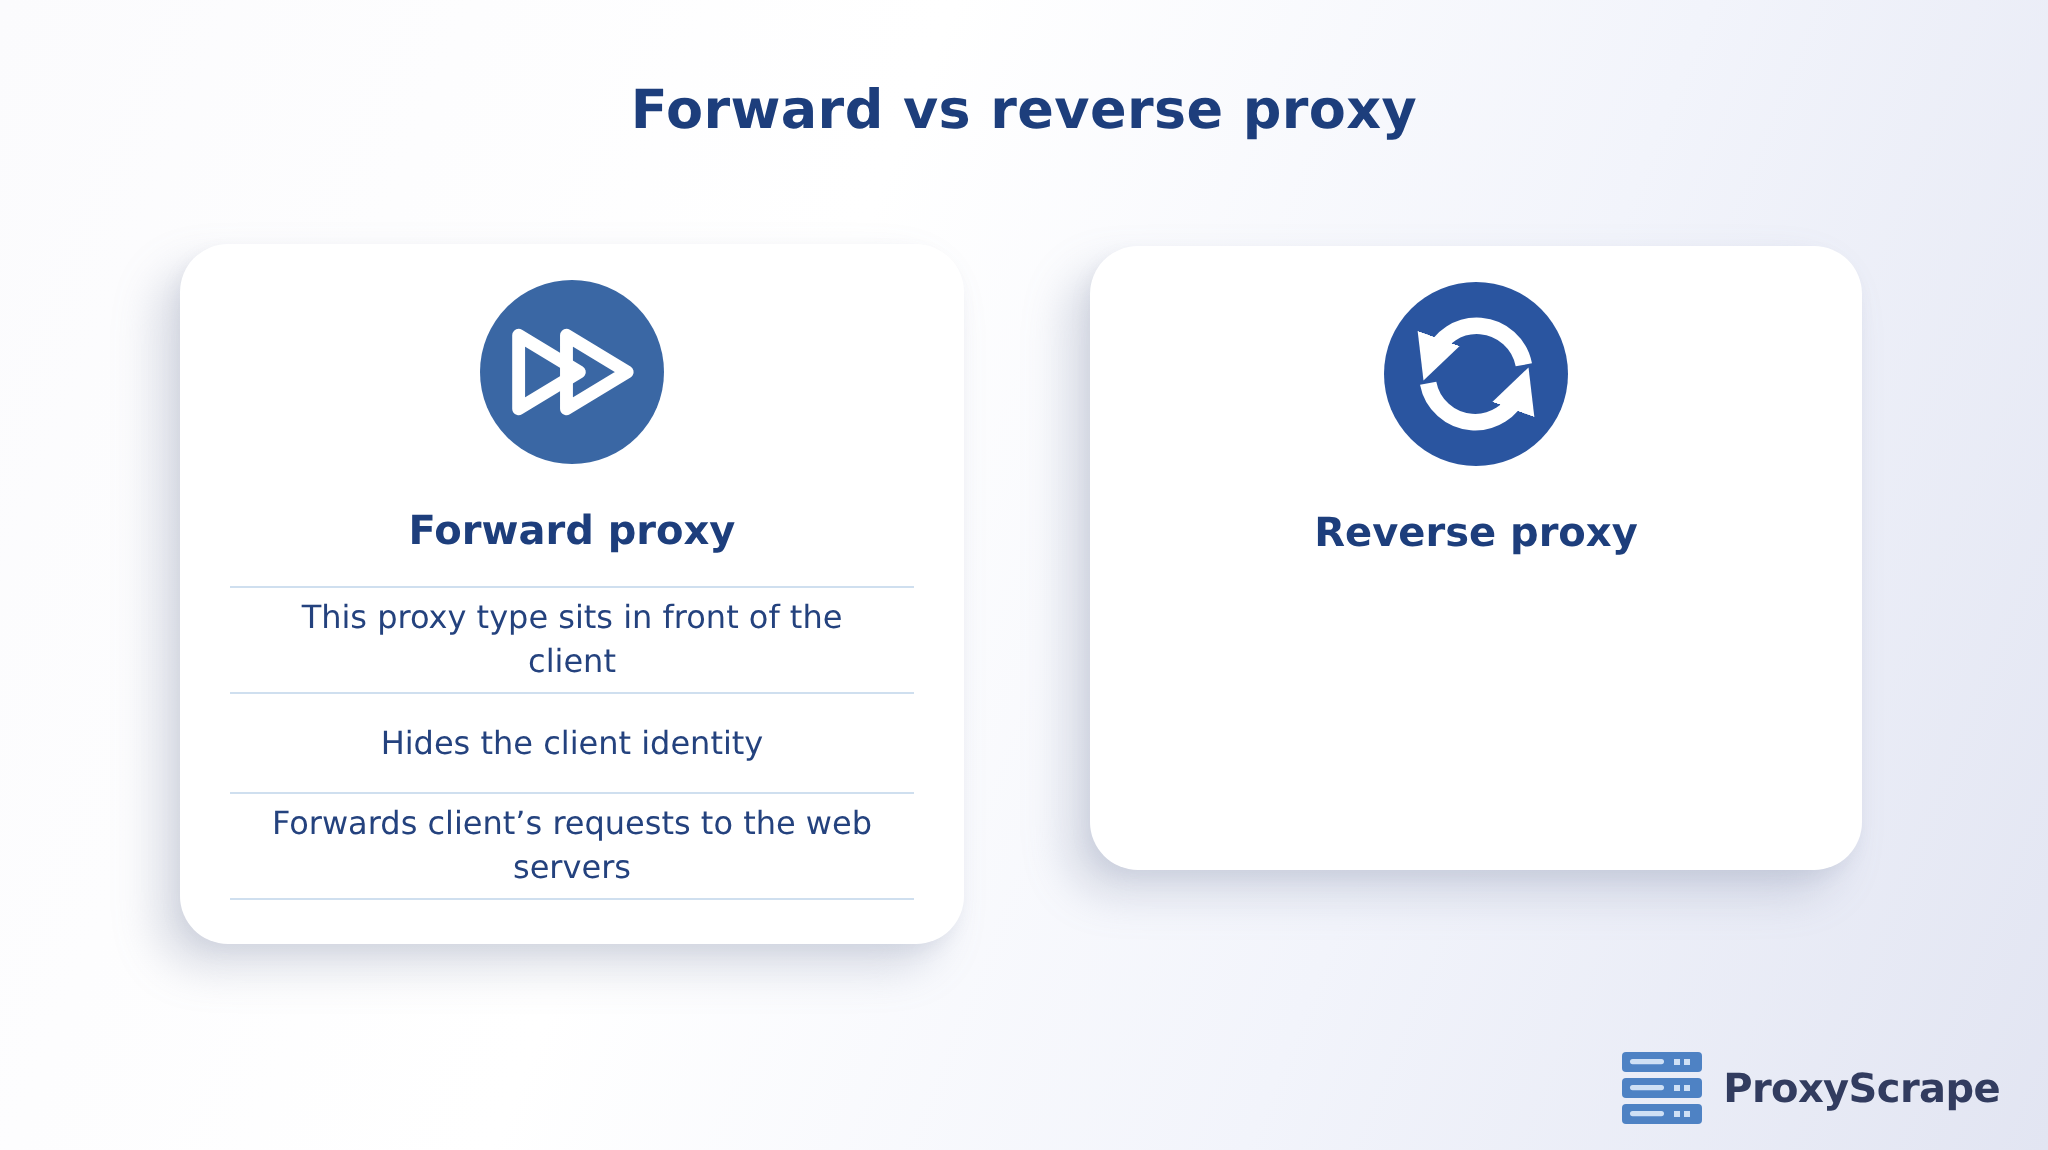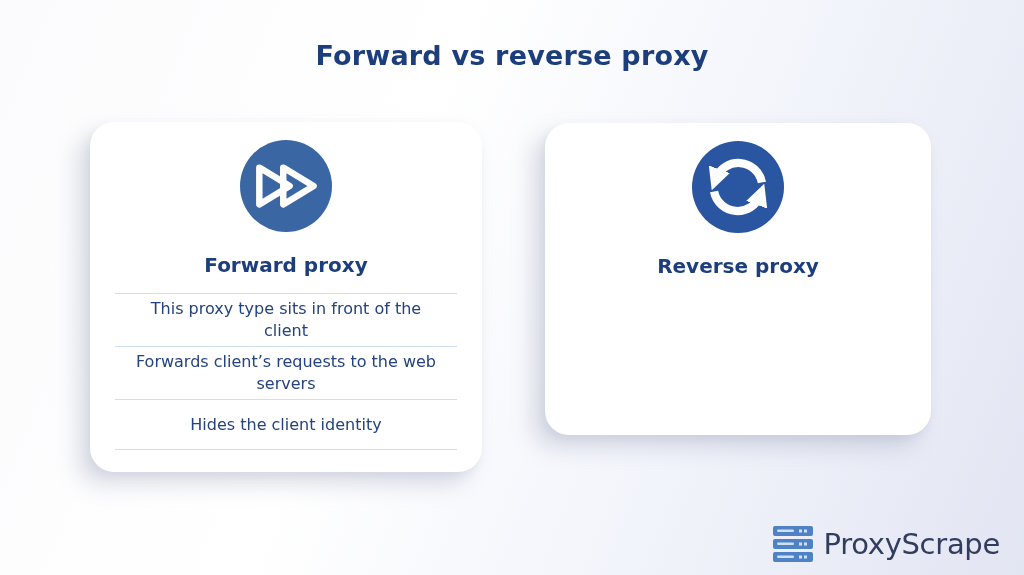--- a/index.html
+++ b/index.html
@@ -73,22 +73,22 @@
   .row-text { max-width: 330px; }
   .logo {
     position: absolute;
     right: 24px; bottom: 12px;
     display: flex;
     align-items: center;
     gap: 8px;
   }
   .logo-icon svg { display: block; }
   .logo-text {
-    font-size: 29px;
-    font-weight: normal;
+    font-size: 20px;
+    font-weight: bold;
     color: #323c5f;
     letter-spacing: -0.3px;
   }
 </style>
 </head>
 <body>
 
 <div class="stage">
 
   <h1 class="page-title">Forward vs reverse proxy</h1>
@@ -101,24 +101,24 @@
           <path d="M47 30 L80 50 L47 70 Z"></path>
         </g>
       </svg>
     </div>
     <h2 class="card-title">Forward proxy</h2>
     <div class="rows">
       <div class="row">
         <span class="row-text">This proxy type sits in front of the client</span>
       </div>
       <div class="row">
-        <span class="row-text">Forwards client’s requests to the web servers</span>
+        <span class="row-text">Hides the client identity</span>
       </div>
       <div class="row">
-        <span class="row-text">Hides the client identity</span>
+        <span class="row-text">Forwards client’s requests to the web servers</span>
       </div>
     </div>
   </div>
 
   <div class="card right">
     <div class="icon-circle reverse">
       <svg viewBox="0 0 100 100" aria-hidden="true">
         <defs>
           <marker id="ah" viewBox="0 0 10 10" refX="4.5" refY="5" markerWidth="2.7" markerHeight="2.7" orient="auto">
             <path d="M0,0 L10,5 L0,10 Z" fill="#ffffff"></path>

